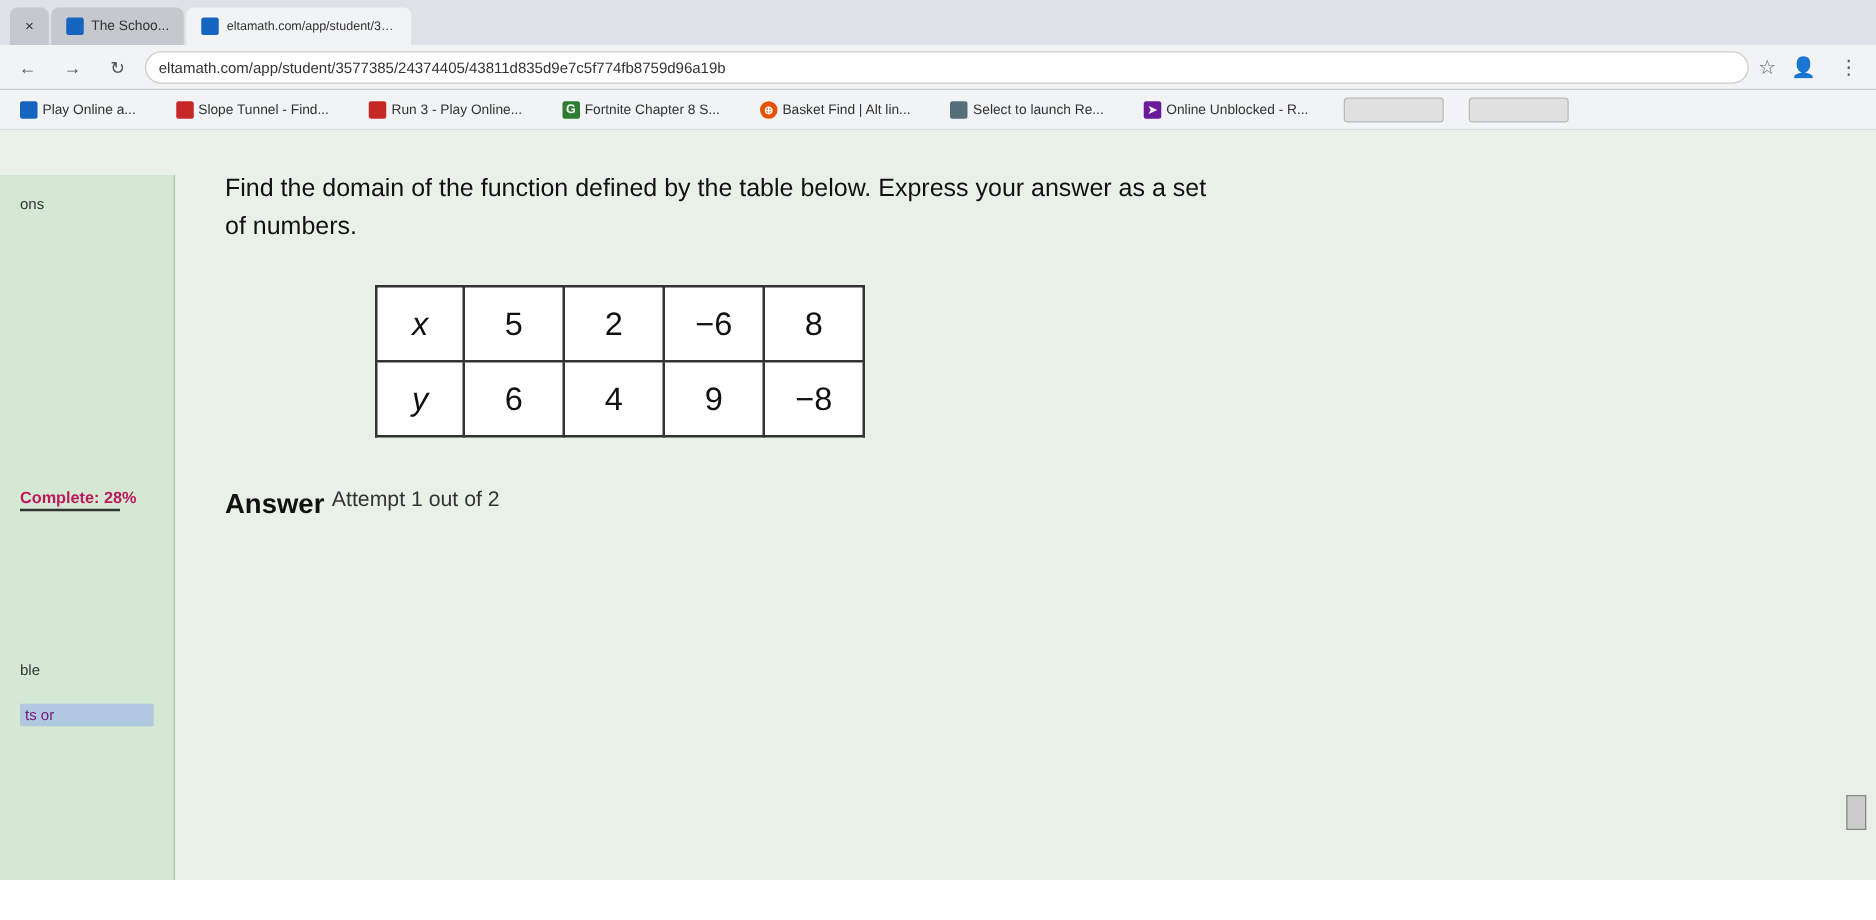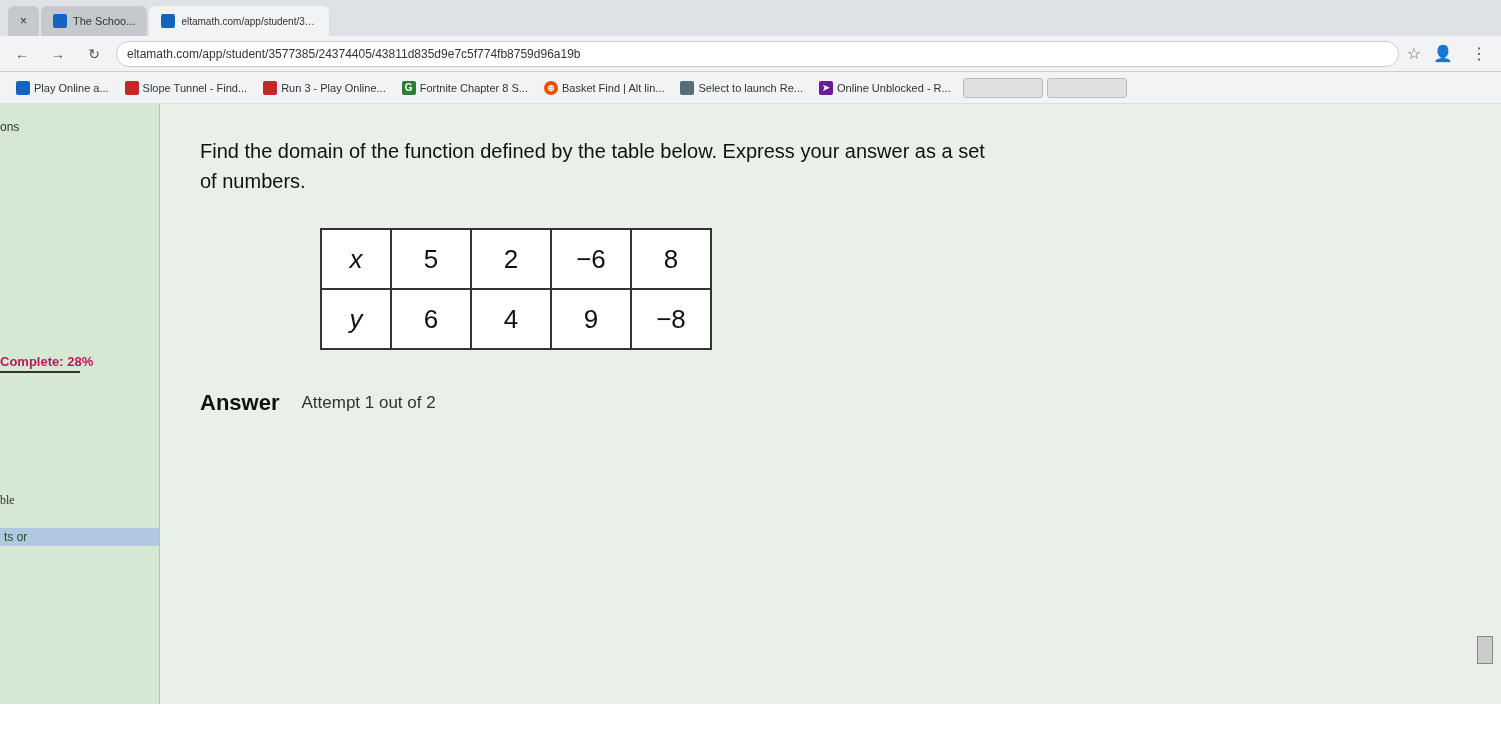--- a/index.html
+++ b/index.html
@@ -95,21 +95,21 @@
       font-size: 16px;
       cursor: pointer;
     }
 
     .bookmarks-bar {
       background: #f1f3f4;
       height: 32px;
       display: flex;
       align-items: center;
       padding: 0 8px;
-      gap: 0;
+      gap: 16px;
       border-bottom: 1px solid #ddd;
       overflow: hidden;
     }
 
     .bookmark-item {
       display: flex;
       align-items: center;
       gap: 4px;
       padding: 2px 8px;
       border-radius: 4px;
@@ -127,25 +127,26 @@
     }
 
     
     .page-content {
       display: flex;
       height: calc(736px - 136px);
       background: #e8f0e8;
     }
 
     .left-sidebar {
-      width: 160px;
+      width: 140px;
       background: #d4e8d4;
       border-right: 1px solid #b0c8b0;
-      padding: 16px 0;
+      padding: 16px 16px;
       flex-shrink: 0;
+      margin-top: 36px;
     }
 
     .sidebar-label {
       font-size: 12px;
       color: #333;
       margin-bottom: 4px;
     }
 
     .sidebar-complete {
       font-size: 13px;
@@ -193,22 +194,21 @@
     }
 
     .function-table td:first-child {
       width: 70px;
       font-style: italic;
     }
 
     
     .answer-section {
       display: flex;
-      align-items: center;
-      gap: 22px;
+      gap: 6px;
       margin-top: 20px;
     }
 
     .answer-label {
       font-size: 22px;
       font-weight: bold;
       color: #111;
     }
 
     .attempt-text {
@@ -301,25 +301,25 @@
 </div>
 
 <div class="page-content">
 
   <div class="left-sidebar">
     <div class="sidebar-label">ons</div>
     <div style="margin-top: 220px;">
       <div class="sidebar-complete">Complete: 28%</div>
       <div class="sidebar-underline"></div>
     </div>
-    <div style="margin-top: 120px; font-family: Liberation Serif, serif;">
+    <div style="margin-top: 120px;">
       <div style="font-size:12px; color:#333;">ble</div>
     </div>
     <div style="margin-top: 20px;">
-      <div style="font-size:12px; color:#14532d; background: #b0c8e0; padding:2px 4px;">ts or</div>
+      <div style="font-size:12px; color:#701a75; background: #b0c8e0; padding:2px 4px;">ts or</div>
     </div>
   </div>
 
   <div class="main-content">
 
     <p class="question-text">Find the domain of the function defined by the table below. Express your answer as a set of numbers.</p>
 
     <table class="function-table">
       <tbody>
         <tr>

